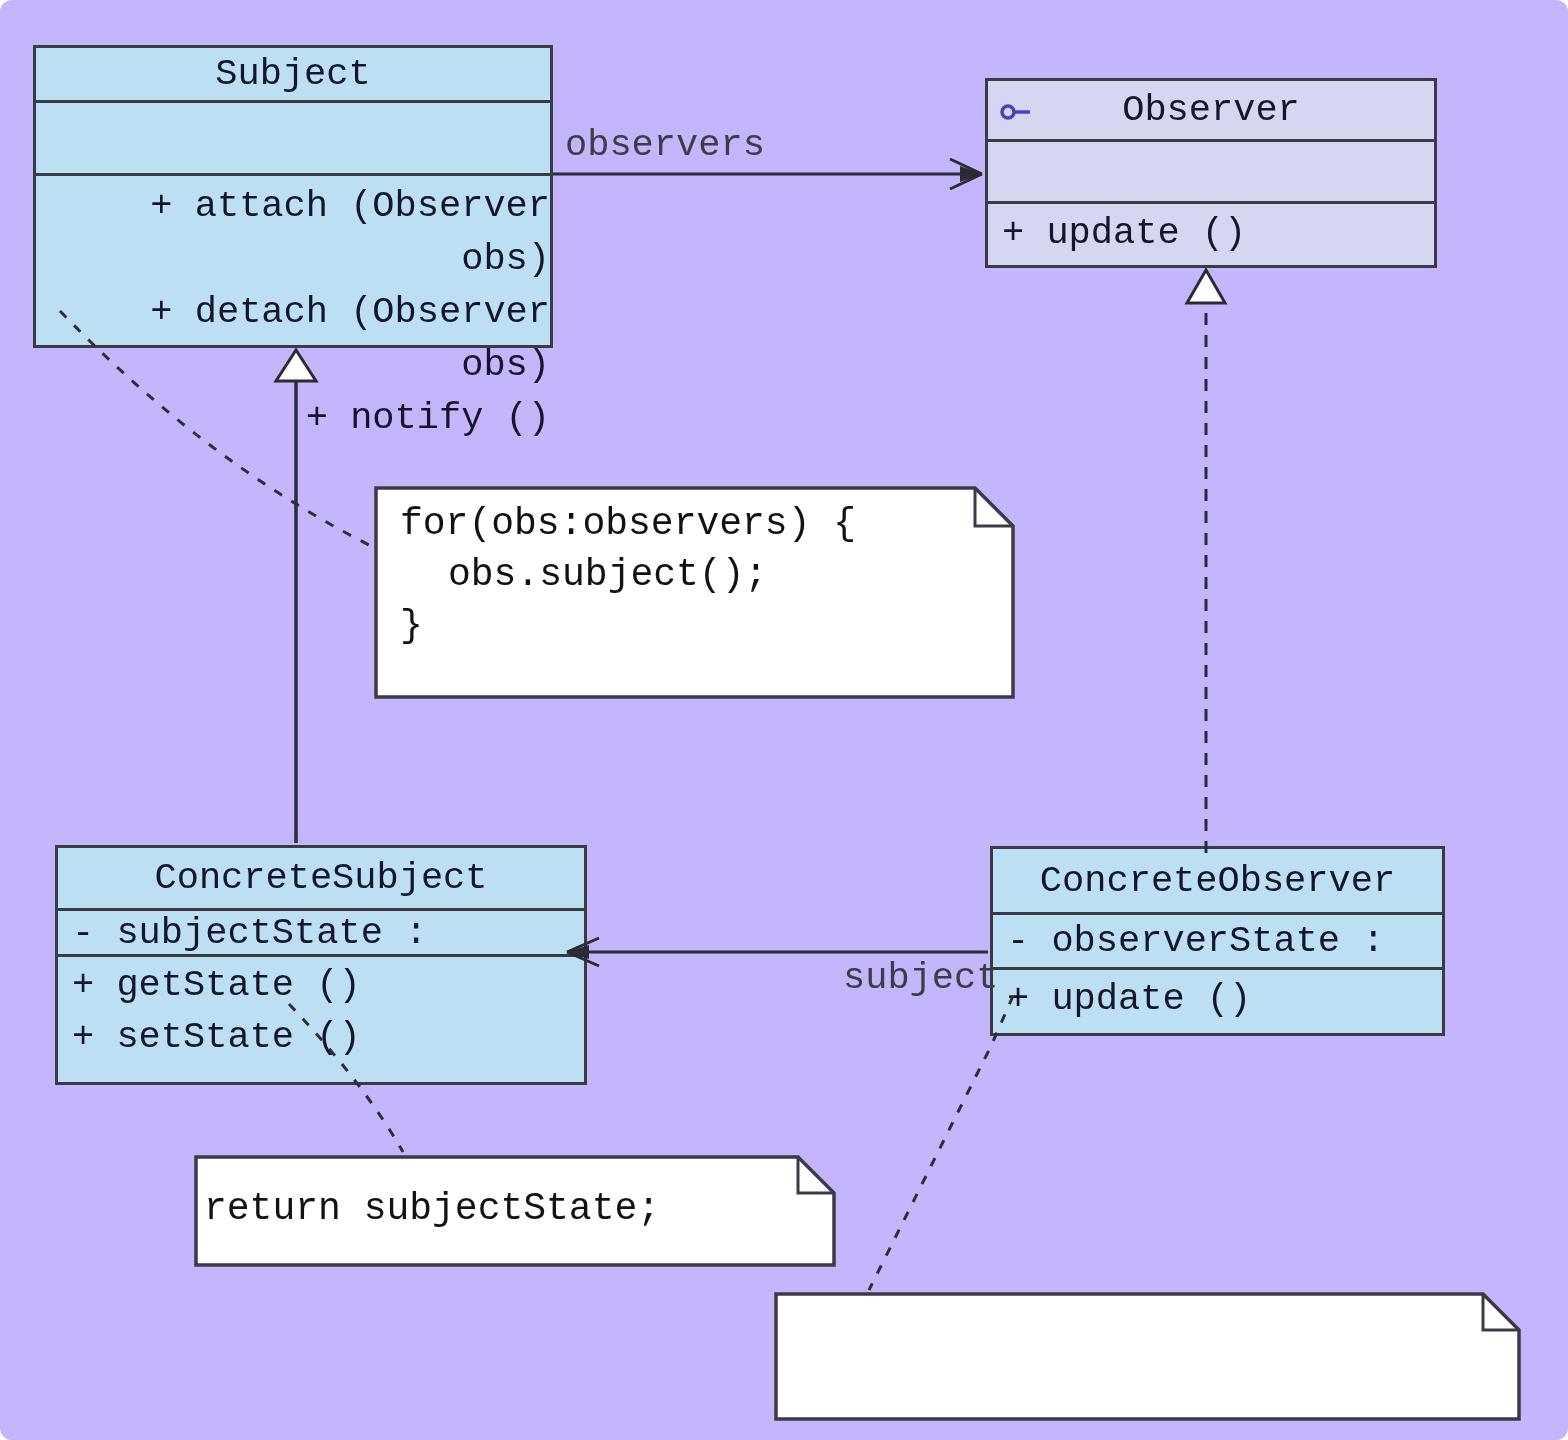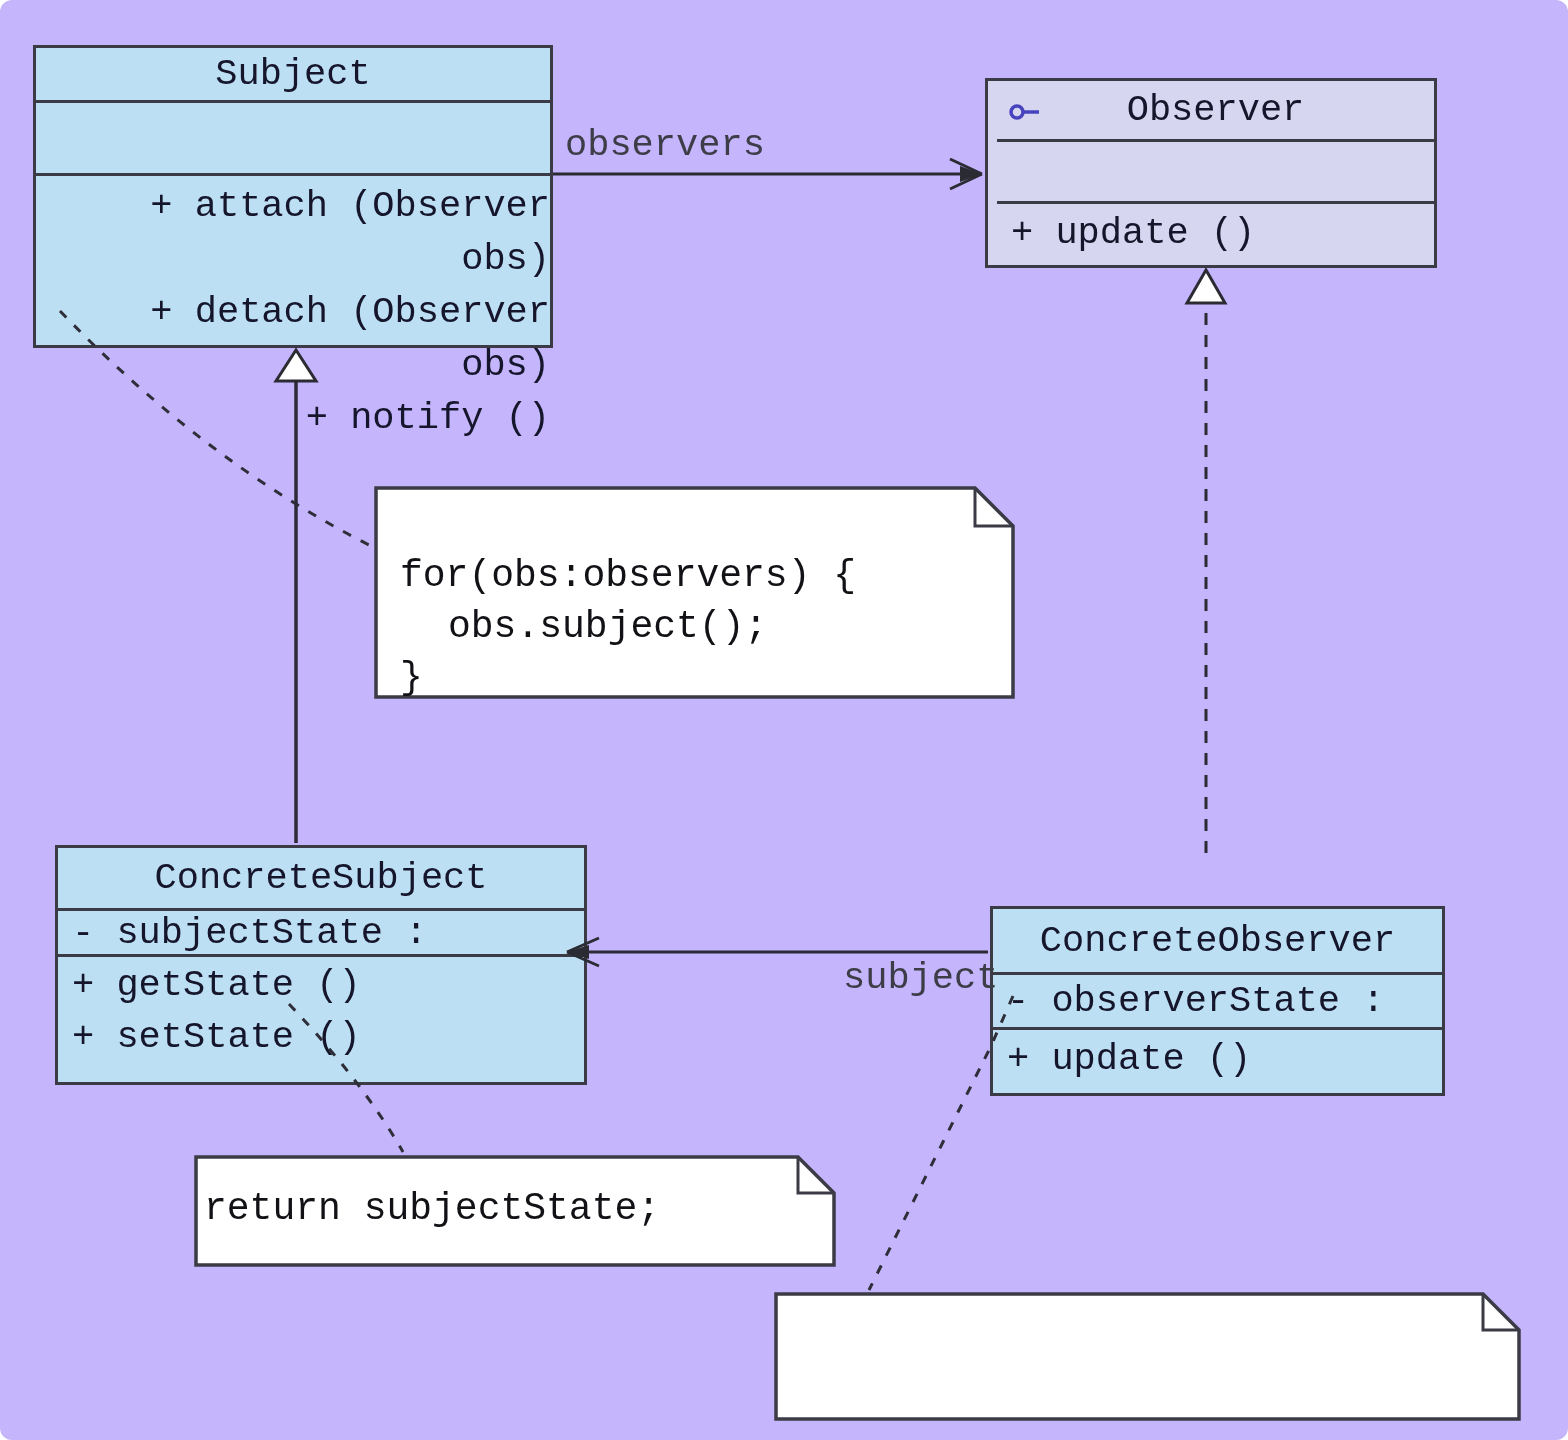--- a/index.html
+++ b/index.html
@@ -13,21 +13,21 @@
   }
   
   .uml-class{
     position:absolute;
     box-sizing:border-box;
     border:3px solid #3B3B45;
     display:flex;flex-direction:column;
     color:#15152B;
   }
   .uml-class.blue{background:#BDDFF4;}
-  .uml-class.lavender{background:#D7D6F0;padding-left:9px;}
+  .uml-class.lavender{background:#D7D6F0;}
   .cls-title{
     position:relative;
     display:flex;align-items:center;justify-content:center;
     font-size:37px;
     box-sizing:border-box;
     flex:0 0 auto;
   }
   .cls-attrs,.cls-methods{
     border-top:3px solid #3B3B45;
     box-sizing:border-box;
@@ -49,33 +49,33 @@
   #observer .cls-attrs{height:62px;}
   #observer .member{line-height:55px;}
   #observer .cls-methods{padding-top:2px;}
 
   #concrete-subject{left:33px;top:845px;width:532px;height:240px;margin-left:22px;}
   #concrete-subject .cls-title{height:60px;}
   #concrete-subject .cls-attrs{height:46px;}
   #concrete-subject .cls-methods{padding-top:2px;}
   #concrete-subject .member{line-height:52px;}
 
-  #concrete-observer{left:990px;top:906px;width:455px;height:190px;}
+  #concrete-observer{left:990px;top:846px;width:455px;height:190px;}
   #concrete-observer .cls-title{height:63px;}
   #concrete-observer .cls-attrs{height:55px;}
   #concrete-observer .member{line-height:58px;}
 
   .lollipop{position:absolute;left:12px;top:9px;width:34px;height:18px;}
 
   
   .note{position:absolute;color:#111116;font-size:38px;}
   .note-bg{position:absolute;left:0;top:0;}
   .note-body{position:relative;line-height:51px;}
   #note-notify{left:374px;top:486px;width:641px;height:213px;}
-  #note-notify .note-body{padding:32px 0 0 26px;margin-top:32px;}
+  #note-notify .note-body{padding:12px 0 0 26px;}
   #note-notify .indent{padding-left:48px;}
   #note-getstate{left:194px;top:1155px;width:642px;height:112px;}
   #note-getstate .note-body{padding:28px 0 0 10px;}
   #note-update{left:774px;top:1292px;width:747px;height:129px;}
   #note-update .note-body{padding:36px 0 0 26px;}
 
   
   .edge-label{position:absolute;font-size:37px;color:#3D3D48;}
   #label-observers{left:565px;top:124px;}
   #label-subject{left:843px;top:957px;}

